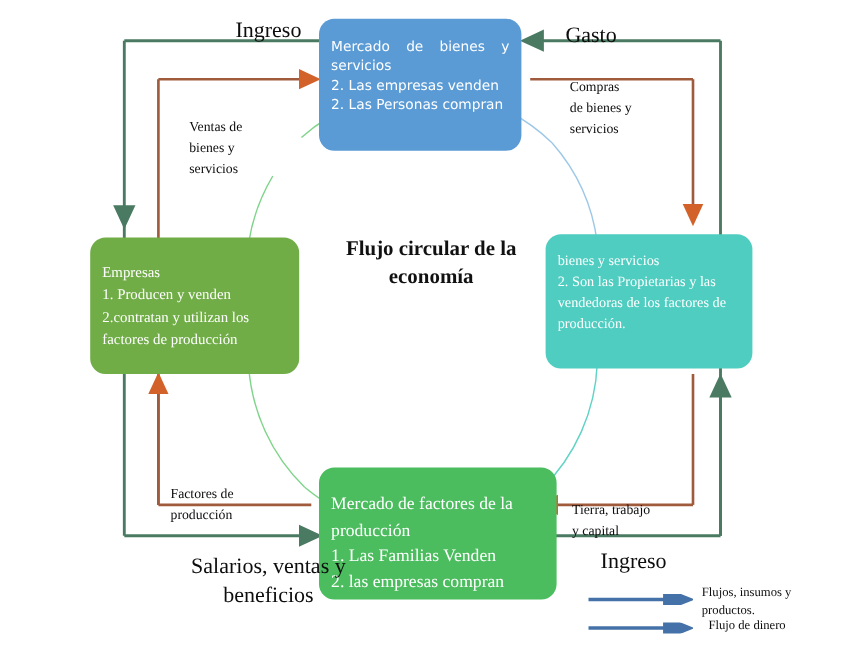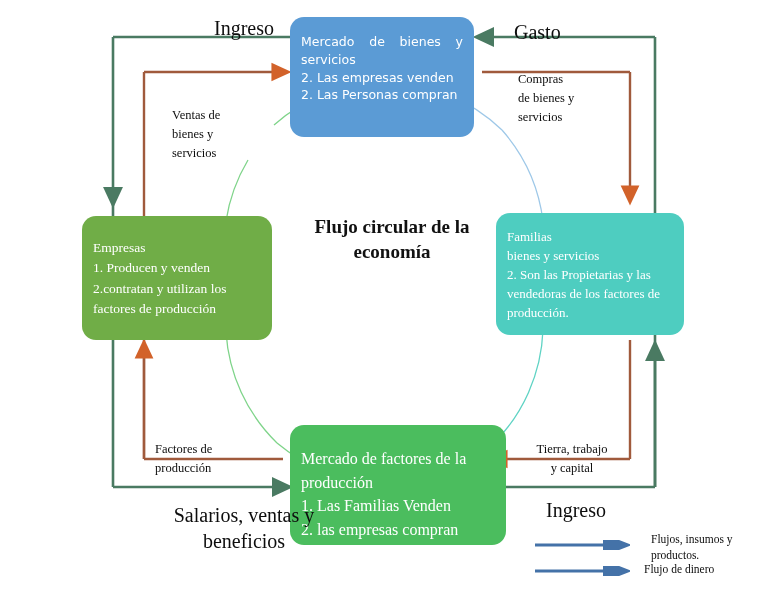--- a/index.html
+++ b/index.html
@@ -123,21 +123,21 @@
     position: absolute;
     font-size: 12.5px;
     color: #0d0d0d;
     line-height: 1.52;
     z-index: 6;
     white-space: pre-line;
   }
   #label-ventas   { left: 172px; top: 63px;  width: 96px; text-align: left; margin-top: 43px; }
   #label-compras  { left: 518px; top: 70px;  width: 104px; text-align: left; }
   #label-factores { left: 155px; top: 440px; width: 112px; text-align: left; }
-  #label-tierra   { left: 520px; top: 440px; width: 104px; text-align: center; }
+  #label-tierra   { left: 520px; top: 454px; width: 104px; text-align: left; }
 
   
   #legend {
     position: absolute;
     left: 534px;
     top: 532px;
     width: 232px;
     z-index: 7;
   }
   .legend-row {
@@ -146,21 +146,21 @@
   }
   .legend-arrow {
     position: absolute;
     left: 0;
     top: 8px;
     width: 96px;
     height: 10px;
   }
   .legend-text {
     position: absolute;
-    left: 117px;
+    left: 104px;
     top: 0;
     font-size: 11.5px;
     color: #0d0d0d;
     line-height: 1.35;
     white-space: pre-line;
   }
   #legend-row-2 .legend-arrow { top: 6px; }
   #legend-row-2 .legend-text  { top: 2px; left: 110px; }
 </style>
 </head>
@@ -229,21 +229,20 @@
   </div>
 
   <div class="node" id="node-empresas">
     <span class="line">Empresas</span>
     <span class="line">1. Producen y venden</span>
     <span class="line">2.contratan y utilizan los</span>
     <span class="line">factores de producción</span>
   </div>
 
   <div class="node" id="node-familias">
-    <span class="line">Familias</span>
     <span class="line">bienes y servicios</span>
     <span class="line">2. Son las Propietarias y las</span>
     <span class="line">vendedoras de los  factores de</span>
     <span class="line">producción.</span>
   </div>
 
   <div class="node" id="node-mercado-factores">
     <span class="line">Mercado de factores de la</span>
     <span class="line">producción</span>
     <span class="line">1. Las Familias Venden</span>

